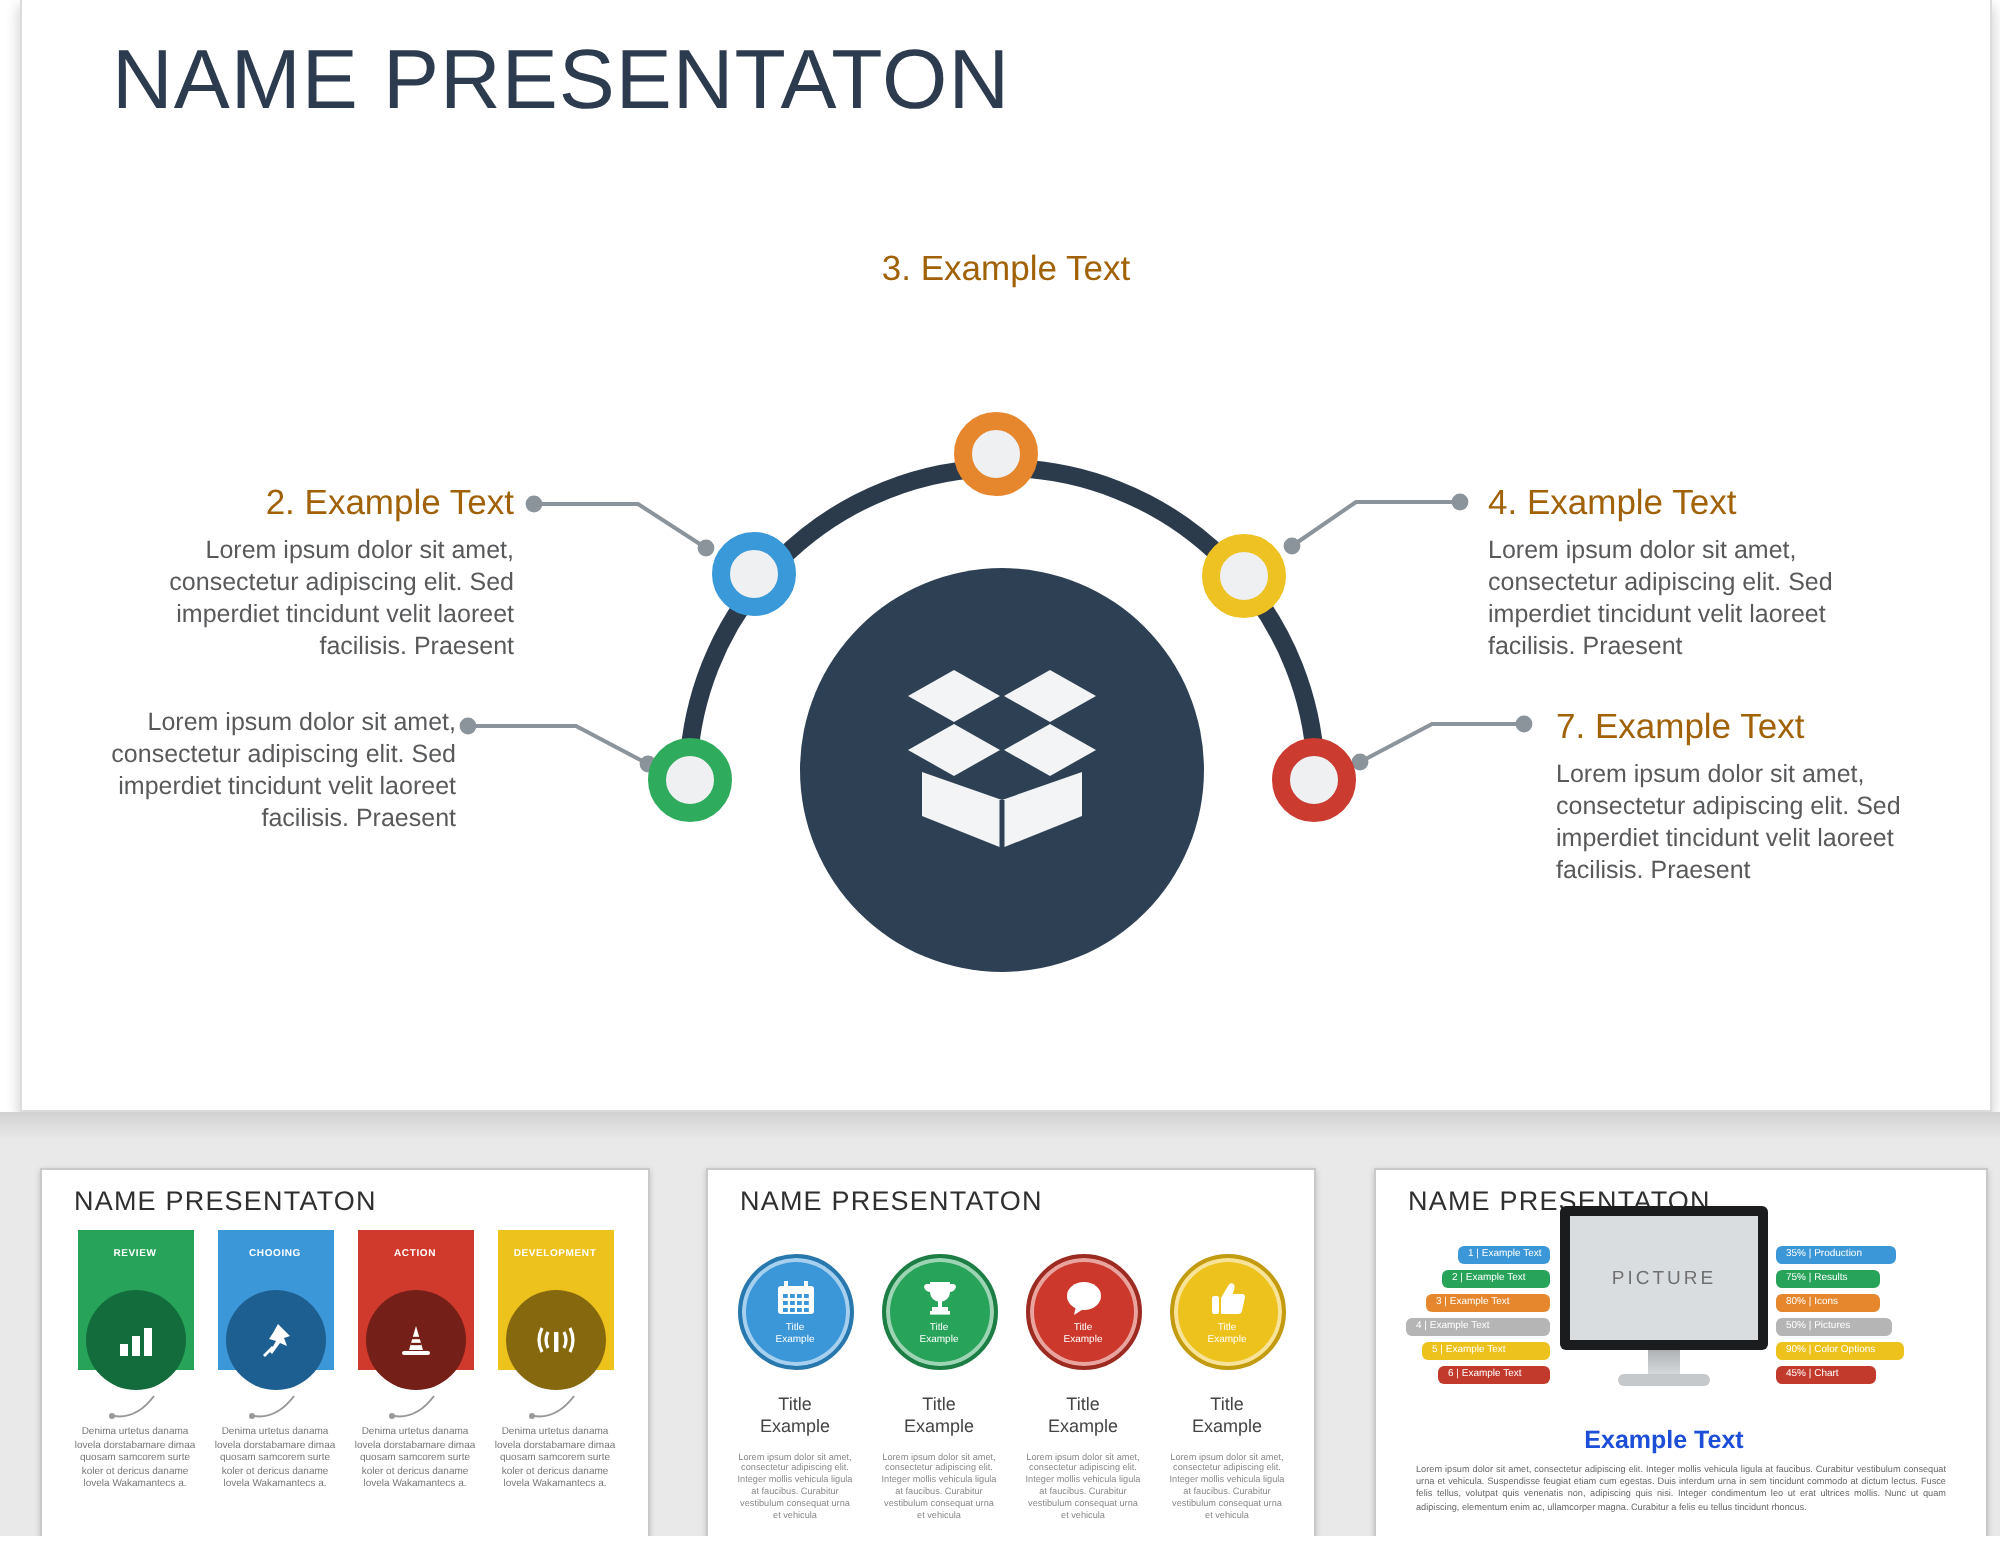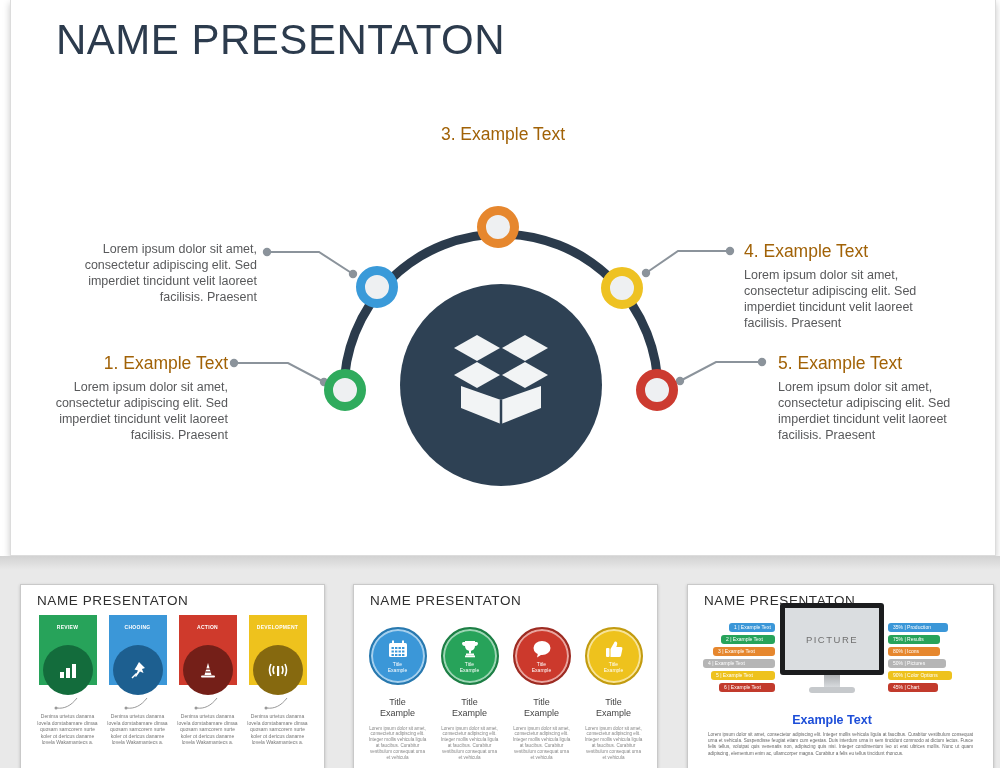--- a/index.html
+++ b/index.html
@@ -110,35 +110,35 @@
       <g fill="#eef0f2" stroke-width="9">
         <circle cx="334" cy="390" r="16.5" stroke="#2fab5d"></circle>
         <circle cx="366" cy="287" r="16.5" stroke="#3a9ad9"></circle>
         <circle cx="487" cy="227" r="16.5" stroke="#e6872e"></circle>
         <circle cx="611" cy="288" r="16.5" stroke="#eec223"></circle>
         <circle cx="646" cy="390" r="16.5" stroke="#cc3b30"></circle>
       </g>
     </svg>
 
     <div class="tb t-right" style="left:18px;top:353px;width:199px;">
-      <h3>1. Example Text</h3>
       <p>Lorem ipsum dolor sit amet, consectetur adipiscing elit. Sed imperdiet tincidunt velit laoreet facilisis. Praesent</p>
     </div>
     <div class="tb t-right" style="left:40px;top:241px;width:206px;">
+      <h3>2. Example Text</h3>
       <p>Lorem ipsum dolor sit amet, consectetur adipiscing elit. Sed imperdiet tincidunt velit laoreet facilisis. Praesent</p>
     </div>
     <div class="tb t-center" style="left:327px;top:124px;width:330px;">
       <h3>3. Example Text</h3>
     </div>
     <div class="tb t-left" style="left:733px;top:241px;width:205px;">
       <h3>4. Example Text</h3>
       <p>Lorem ipsum dolor sit amet, consectetur adipiscing elit. Sed imperdiet tincidunt velit laoreet facilisis. Praesent</p>
     </div>
     <div class="tb t-left" style="left:767px;top:353px;width:205px;">
-      <h3>5. Example Text</h3>
+      <h3>7. Example Text</h3>
       <p>Lorem ipsum dolor sit amet, consectetur adipiscing elit. Sed imperdiet tincidunt velit laoreet facilisis. Praesent</p>
     </div>
   </div>
 
   <div class="band"></div>
 
   <div class="thumb" style="left:20px;">
     <div class="thumb-title">NAME PRESENTATON</div>
     <div class="t1-cols">
 

